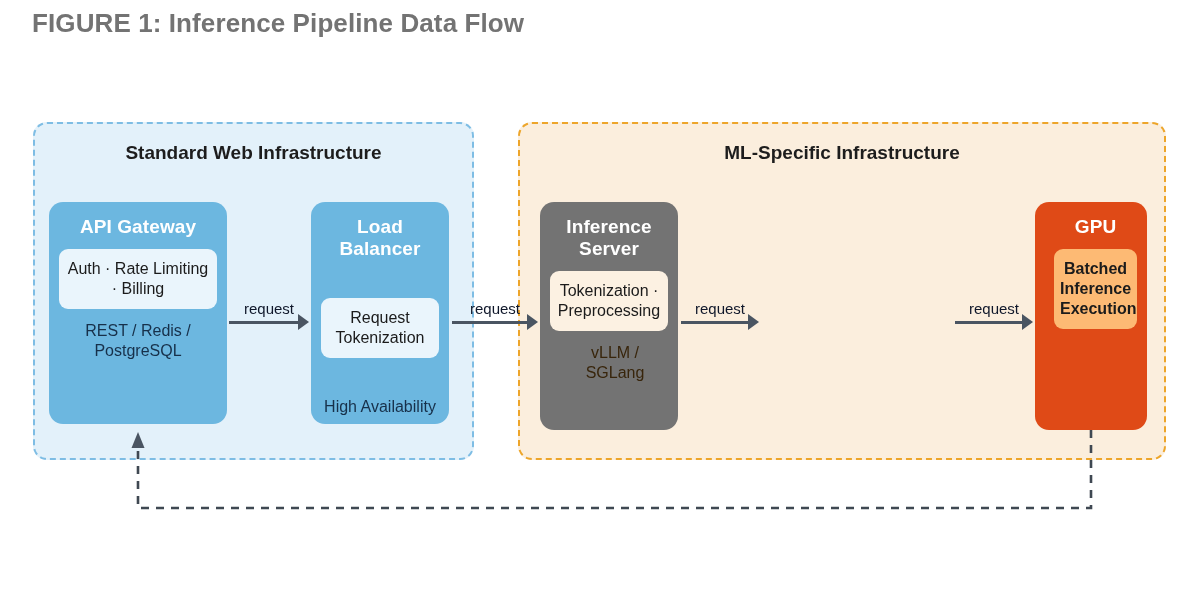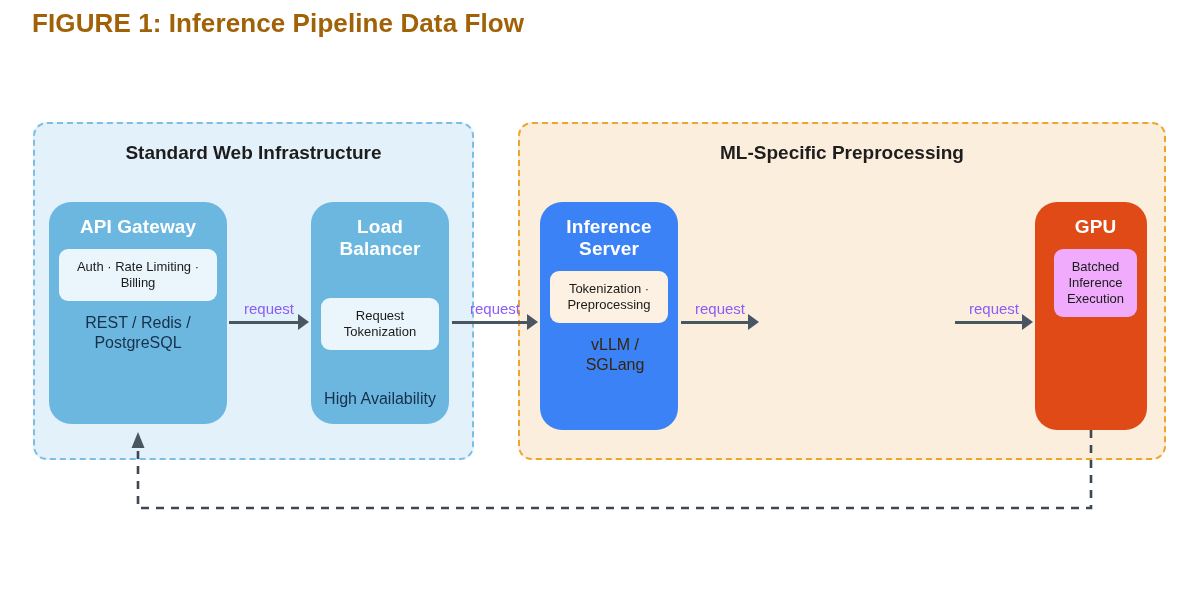--- a/index.html
+++ b/index.html
@@ -7,21 +7,21 @@
     width: 1200px; height: 600px;
     background: #ffffff;
     font-family: "Liberation Sans", sans-serif;
     overflow: hidden;
   }
   #figure-root { position: relative; width: 1200px; height: 600px; background:#fff; }
 
   
   #figure-title {
     position: absolute; left: 32px; top: 8px;
-    font-size: 26px; font-weight: 700; color: #a16207;
+    font-size: 26px; font-weight: 700; color: #737373;
     letter-spacing: .1px; white-space: nowrap;
   }
 
   
   .group-panel {
     position: absolute;
     border-radius: 14px;
     border-width: 2px; border-style: dashed;
   }
   #panel-web {
@@ -33,45 +33,45 @@
     background: #fbeedd; border-color: #eda52a;
   }
   .group-title {
     position: absolute; left: 0; right: 0; top: 18px;
     text-align: center; font-size: 19px; color: #1d1d1d; font-weight: 700;
   }
 
   
   .node {
     position: absolute; top: 202px;
-    border-radius: 22px;
+    border-radius: 14px;
     display: flex; flex-direction: column; align-items: center;
     padding: 14px 10px 12px;
   }
   .node-title {
     font-size: 19px; font-weight: 700; color: #ffffff;
     text-align: center; line-height: 1.16; letter-spacing: .1px;
   }
   .node-inner {
     margin-top: 11px; width: 100%;
     border-radius: 9px;
     padding: 10px 6px;
-    font-size: 13px; color: #1b1b1b; text-align: center; line-height: 1.24;
+    font-size: 16px; color: #1b1b1b; text-align: center; line-height: 1.24;
   }
   .node-foot {
     margin-top: 12px; font-size: 16px; color: #17304a;
     text-align: center; line-height: 1.26;
   }
   .node.blue  { background: #6cb7e0; }
   .node.blue  .node-inner { background: #eaf5fc; }
-  .node.orange{ background: #3b82f6; }
+  .node.orange{ background: #737373; }
   .node.orange .node-inner { background: #fcf1e2; }
   .node.orange .node-foot { color: #38250b; margin-left: 12px; }
   .node.red   { background: #df4a17; padding-left: 19px; }
-  .node.red   .node-inner { background: #f0abfc; }
+  .node.red   .node-inner { background: #fdba74; font-weight: bold; }
 
   #node-api-gateway      { left: 49px;  width: 178px; height: 222px; }
   #node-load-balancer    { left: 311px; width: 138px; height: 222px; gap: 27px; }
   #node-inference-server { left: 540px; width: 138px; height: 228px; }
   #node-batch-scheduler  { left: 762px; width: 190px; height: 228px; }
   #node-gpu              { left: 1035px;width: 112px; height: 228px; }
 
   
   .arrow { position: absolute; height: 26px; }
   .arrow .line {
@@ -80,21 +80,21 @@
   }
   .arrow .head {
     position: absolute; right: 0; top: 4px;
     width: 0; height: 0;
     border-top: 8px solid transparent;
     border-bottom: 8px solid transparent;
     border-left: 11px solid #4a5562;
   }
   .arrow .lbl {
     position: absolute; left: 50%; transform: translateX(-50%);
-    bottom: 19px; font-size: 15px; color: #8b5cf6; white-space: nowrap;
+    bottom: 19px; font-size: 15px; color: #0f172a; white-space: nowrap;
   }
   #arrow-1 { left: 229px; top: 310px; width: 80px; }
   #arrow-2 { left: 452px; top: 310px; width: 86px; }
   #arrow-3 { left: 681px; top: 310px; width: 78px; }
   #arrow-4 { left: 955px; top: 310px; width: 78px; }
 
   
   #response-path { position: absolute; left: 0; top: 0; width: 1200px; height: 600px; pointer-events: none; }
   #response-label {
     position: absolute; left: 0; right: 0; top: 515px;
@@ -106,21 +106,21 @@
 
 <div id="figure-root">
 
   <div id="figure-title">FIGURE 1: Inference Pipeline Data Flow</div>
 
   <div class="group-panel" id="panel-web">
     <div class="group-title">Standard Web Infrastructure</div>
   </div>
 
   <div class="group-panel" id="panel-ml">
-    <div class="group-title">ML-Specific Preprocessing</div>
+    <div class="group-title">ML-Specific Infrastructure</div>
   </div>
 
   <div class="node blue" id="node-api-gateway">
     <div class="node-title">API Gateway</div>
     <div class="node-inner">Auth · Rate Limiting · Billing</div>
     <div class="node-foot">REST / Redis / PostgreSQL</div>
   </div>
 
   <div class="node blue" id="node-load-balancer">
     <div class="node-title">Load Balancer</div>

